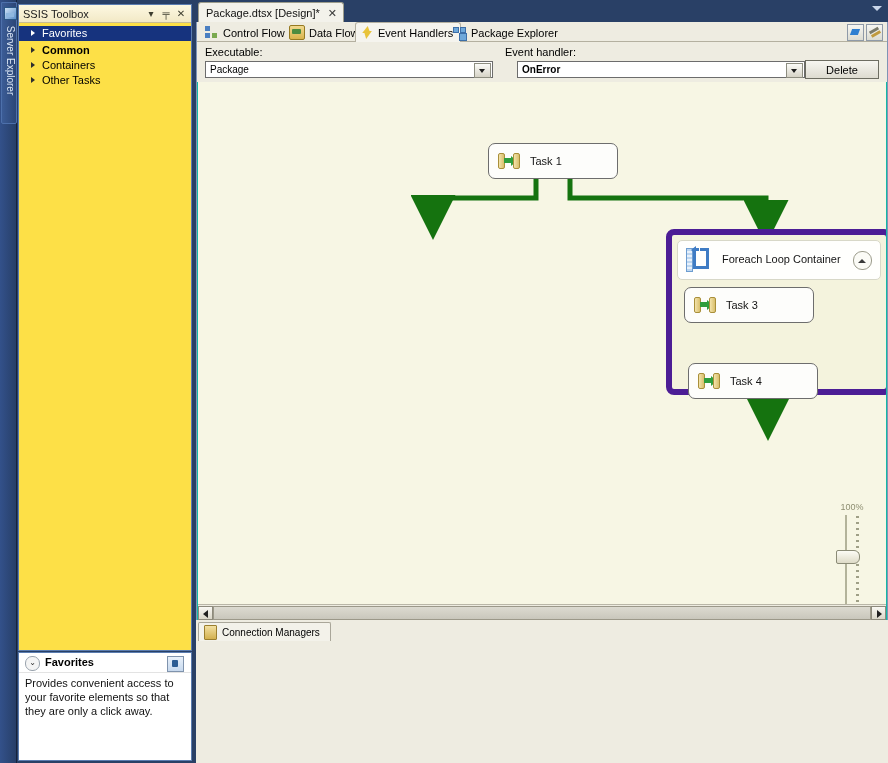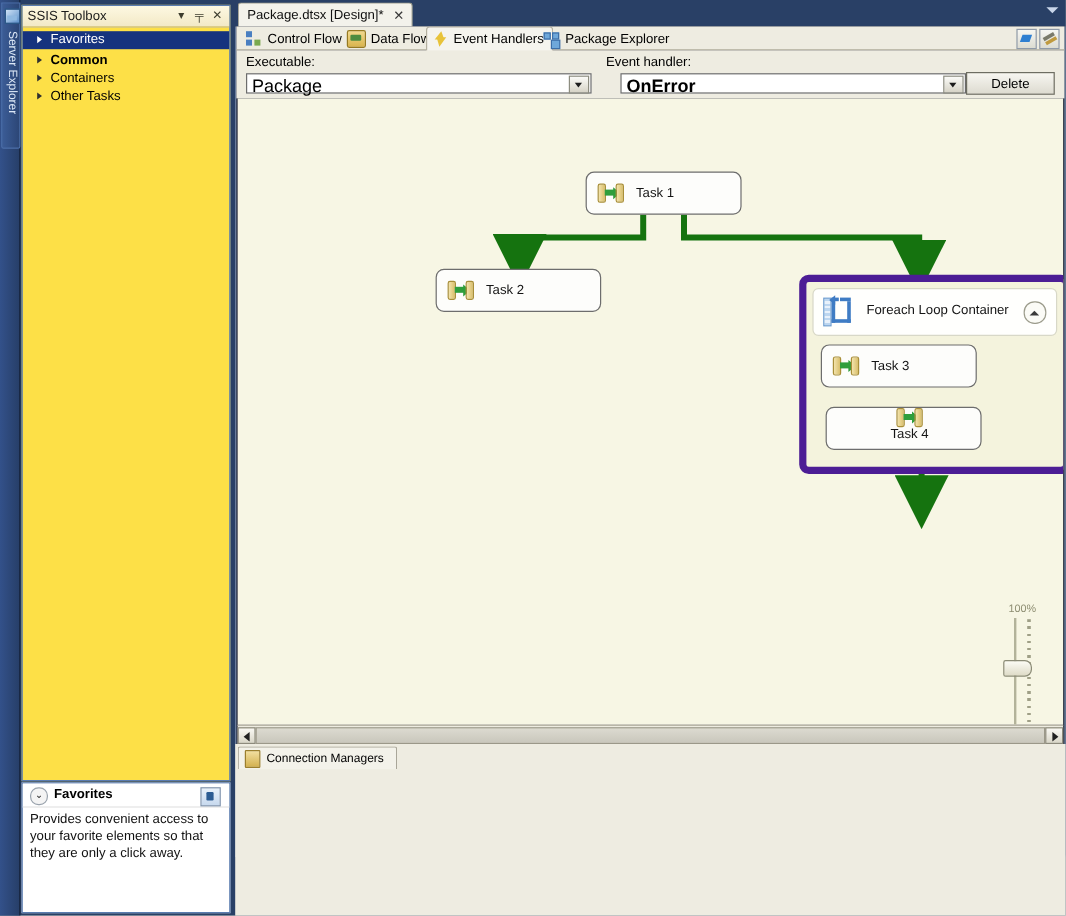--- a/index.html
+++ b/index.html
@@ -113,21 +113,21 @@
   #doc-tab-close{margin-left:8px;font-size:11px;color:#3a3a3a;}
   #tabstrip-menu-btn{
     right:6px;top:6px;width:0;height:0;
     border-left:5px solid transparent;border-right:5px solid transparent;
     border-top:5px solid #c9d6ea;
   }
 
   
   #designer{
     left:0;top:22px;width:692px;height:692px;
-    background:#0f172a;
+    background:#14b8a6;
     border:1px solid #7f94b5;
     border-top:none;
     box-sizing:border-box;
   }
   #designer-tabs{
     left:0;top:0;width:690px;height:20px;
     background:#eeece1;
     border-bottom:1px solid #b4b0a0;
     box-sizing:border-box;
   }
@@ -172,21 +172,21 @@
      box-shadow:0 4px 0 0 #c09a3e;}
 
   
   #exec-bar{left:0;top:20px;width:690px;height:40px;background:#eeece1;}
   #exec-label{left:8px;top:4px;font-size:11px;}
   #eh-label{left:308px;top:4px;font-size:11px;}
   .combo{
     top:19px;height:17px;background:#fff;border:1px solid #6c6c6c;
     box-sizing:border-box;
   }
-  .combo .ctext{position:absolute;left:4px;top:2px;font-size:15px;}
+  .combo .ctext{position:absolute;left:4px;top:2px;font-size:10px;}
   .combo .cbtn{
     position:absolute;right:1px;top:1px;width:15px;height:13px;
     background:linear-gradient(to bottom,#fbfbf8,#d6d3c6);border:1px solid #8d8d80;
   }
   .combo .cbtn:after{
     content:"";position:absolute;left:4px;top:5px;width:0;height:0;
     border-left:3.5px solid transparent;border-right:3.5px solid transparent;border-top:4px solid #1c1c1c;
   }
   #executable-combo{left:8px;width:288px;}
   #eventhandler-combo{left:320px;width:288px;}
@@ -437,47 +437,39 @@
 
         <div class="task-box" style="left:12px;top:52px;width:130px;height:36px;">
           <span class="task-icon">
             <span class="cyl-l"></span>
               <span class="arw"></span>
               <span class="cyl-r"></span>
           </span>
           <span class="task-label">Task 3</span>
         </div>
 
-        <div class="task-box" style="left:16px;top:104px;width:130px;height:36px;flex-direction:column;">
+        <div class="task-box" style="left:16px;top:128px;width:130px;height:36px;">
           <span class="task-icon">
             <span class="cyl-l"></span>
               <span class="arw"></span>
               <span class="cyl-r"></span>
           </span>
           <span class="task-label">Task 4</span>
         </div>
       </div>
 
       <div class="task-box" style="left:290px;top:61px;width:130px;height:36px;">
         <span class="task-icon">
           <span class="cyl-l"></span>
             <span class="arw"></span>
             <span class="cyl-r"></span>
         </span>
         <span class="task-label">Task 1</span>
       </div>
 
-      <div class="task-box" style="left:165px;top:142px;width:138px;height:36px;">
-        <span class="task-icon">
-          <span class="cyl-l"></span>
-            <span class="arw"></span>
-            <span class="cyl-r"></span>
-        </span>
-        <span class="task-label">Task 2</span>
-      </div>
 
 
       <div id="zoom-slider">
         <div id="zoom-pct">100%</div>
         <div id="zoom-track"></div>
         <div id="zoom-ticks"></div>
         <div id="zoom-thumb"></div>
 
       </div>
     </div>

